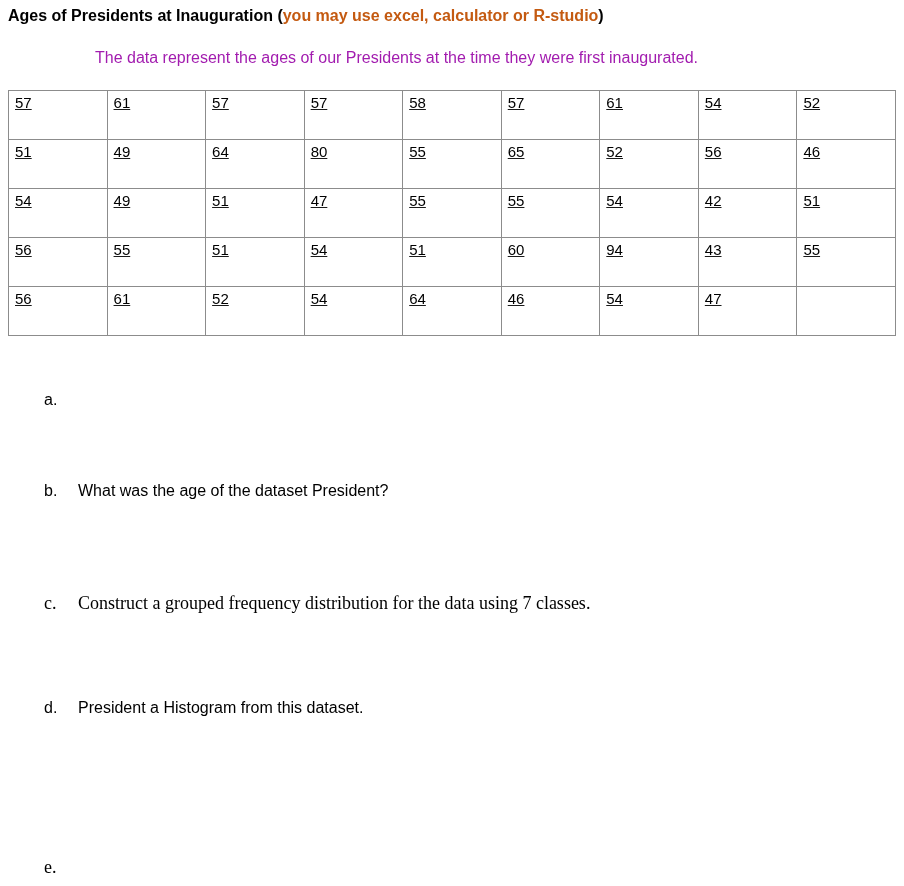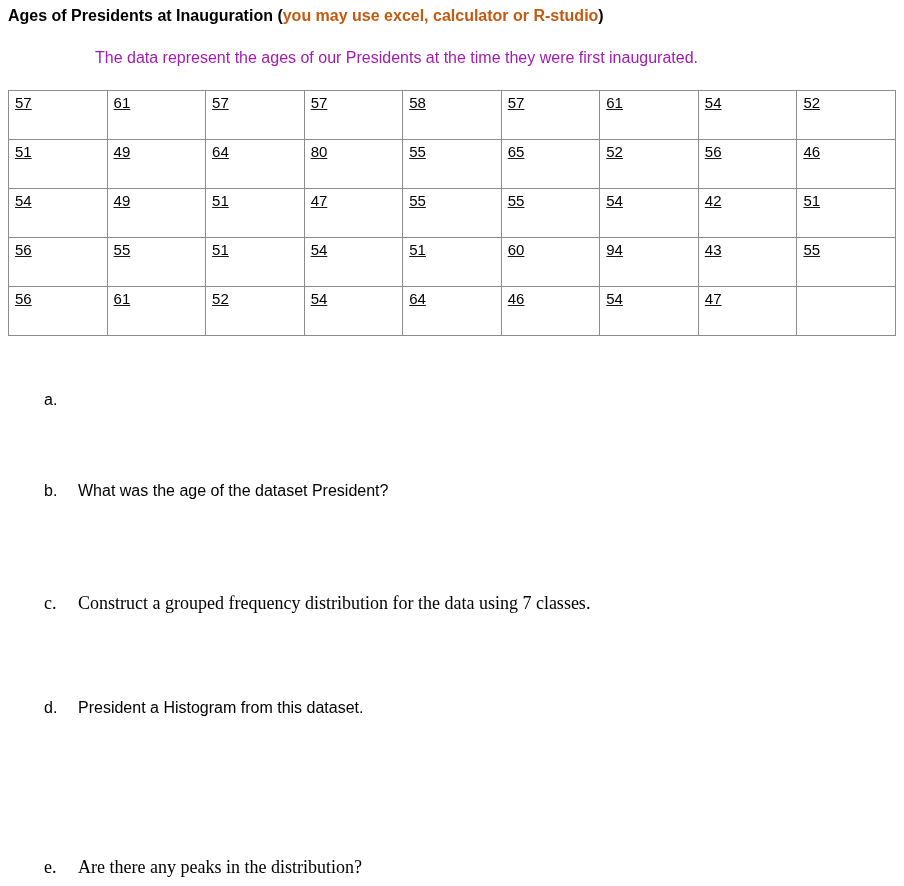--- a/index.html
+++ b/index.html
@@ -176,16 +176,15 @@
     <span class="q-text">Construct a grouped frequency distribution for the data using 7 classes.</span>
   </div>
 
   <div class="q q-sans" id="q-d">
     <span class="q-label">d.</span>
     <span class="q-text">President a Histogram from this dataset.</span>
   </div>
 
   <div class="q q-serif" id="q-e">
     <span class="q-label">e.</span>
-    <span class="q-text">Are there any peaks in the distribution?</span>
   </div>
 
 </div>
 
 </body></html>

